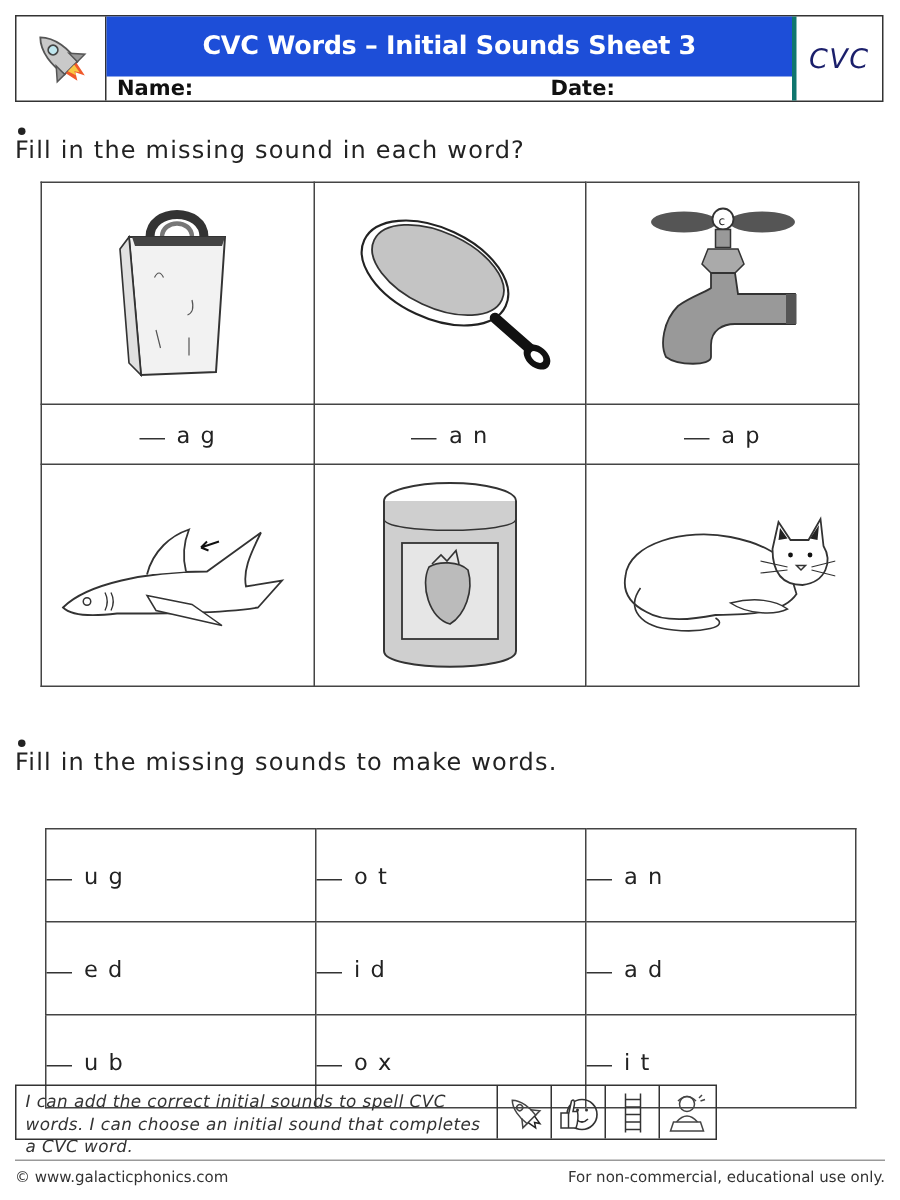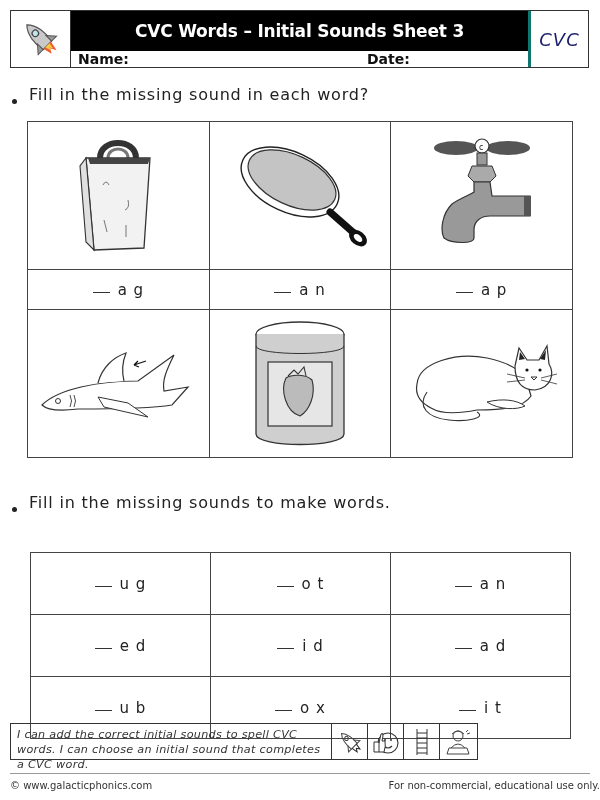--- a/index.html
+++ b/index.html
@@ -3,53 +3,53 @@
 <meta charset="utf-8">
 <style>
   * { box-sizing: border-box; margin: 0; padding: 0; }
   html, body { width: 600px; height: 800px; background: #ffffff; overflow: hidden; }
   body { position: relative; font-family: "DejaVu Sans", sans-serif; color: #111; }
 
   
   .header { position: absolute; left: 10px; top: 10px; width: 579px; height: 58px; border: 1px solid #333; display: flex; }
   .logo-cell { width: 60px; border-right: 1px solid #333; display: flex; align-items: center; justify-content: center; }
   .title-cell { flex: 1; display: flex; flex-direction: column; }
-  .title-bar { height: 43px; background: #000000; color: #fff; font-family: "DejaVu Sans", sans-serif; font-weight: bold; font-size: 17px; display: flex; align-items: center; justify-content: center; letter-spacing: -0.2px; }
+  .title-bar { height: 43px; background: #1d4ed8; color: #fff; font-family: "DejaVu Sans", sans-serif; font-weight: bold; font-size: 17px; display: flex; align-items: center; justify-content: center; letter-spacing: -0.2px; }
   .name-row { flex: 1; display: flex; align-items: flex-end; font-weight: bold; font-size: 14px; padding-left: 7px; }
   .name-label { width: 289px; }
   .cvc-cell { width: 60px; border-left: 3px solid #0f766e; display: flex; align-items: center; justify-content: center; font-family: "DejaVu Sans", sans-serif; font-style: italic; color: #1b1f6b; font-size: 18px; letter-spacing: 1px; }
 
   
-  .instruction { position: absolute; left: 10px; font-family: "DejaVu Sans", sans-serif; font-size: 16px; color: #222; letter-spacing: 0.8px; display: flex; align-items: flex-end; }
+  .instruction { position: absolute; left: 10px; font-family: "DejaVu Sans", sans-serif; font-size: 16px; color: #222; letter-spacing: 0.8px; display: flex; align-items: flex-start; flex-direction: column; }
   .bullet { display: inline-block; width: 5px; height: 5px; background: #222; border-radius: 50%; margin-right: 12px; margin-left: 2px; }
 
   
   .pic-grid { position: absolute; left: 27px; top: 121px; width: 546px; border-collapse: collapse; }
   .pic-grid td { border: 1px solid #444; text-align: center; vertical-align: middle; }
   .pic-grid td.img { height: 148px; }
   .pic-grid td.word { height: 40px; }
   .pic-grid td { width: 182px; }
 
   .word-text { font-family: "DejaVu Sans", sans-serif; font-size: 15px; color: #222; letter-spacing: 1px; white-space: pre; }
   .blank { display: inline-block; width: 17px; border-bottom: 1.2px solid #333; margin-right: 8px; vertical-align: 2px; }
 
   
   .word-grid { position: absolute; left: 30px; top: 552px; width: 541px; border-collapse: collapse; }
-  .word-grid td { border: 1px solid #444; height: 62px; text-align: center; vertical-align: middle; width: 180px; }
+  .word-grid td { border: 1px solid #444; height: 62px; vertical-align: middle; width: 180px; }
 
   
   .assess { position: absolute; left: 10px; top: 723px; width: 468px; height: 37px; border: 1px solid #333; display: flex; }
   .assess-text { flex: 1; padding: 3px 6px; font-family: "DejaVu Sans", sans-serif; font-style: italic; font-size: 11.2px; line-height: 15px; color: #333; letter-spacing: 0.3px; }
   .assess-icon { width: 36px; border-left: 1px solid #333; display: flex; align-items: center; justify-content: center; }
   .assess-icon:last-child { width: 38px; }
 
   .divider { position: absolute; left: 10px; top: 773px; width: 580px; height: 1px; background: #999; }
   .footer-left, .footer-right { position: absolute; top: 780px; font-family: "DejaVu Sans", sans-serif; font-size: 10px; color: #333; }
   .footer-left { left: 10px; }
-  .footer-right { right: 0; margin-left: 13px; }
+  .footer-right { right: 10px; margin-left: 13px; }
 </style>
 </head>
 <body>
 
 <div class="header">
   <div class="logo-cell">
     <svg width="46" height="46" viewBox="0 0 46 46">
       <g transform="rotate(-45 23 23)">
         <path d="M23 3 C30 10 31 22 29 32 L17 32 C15 22 16 10 23 3 Z" fill="#c9c9c9" stroke="#555" stroke-width="1.2"></path>
         <path d="M17 24 L10 32 L17 32 Z" fill="#9a9a9a" stroke="#555" stroke-width="1"></path>

